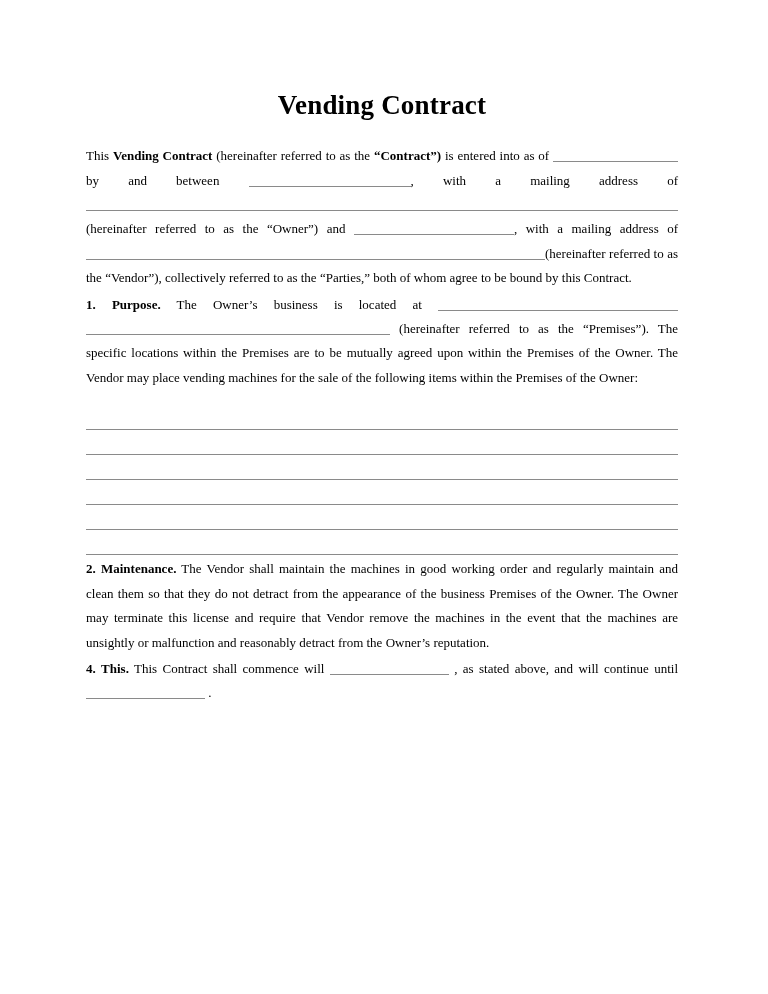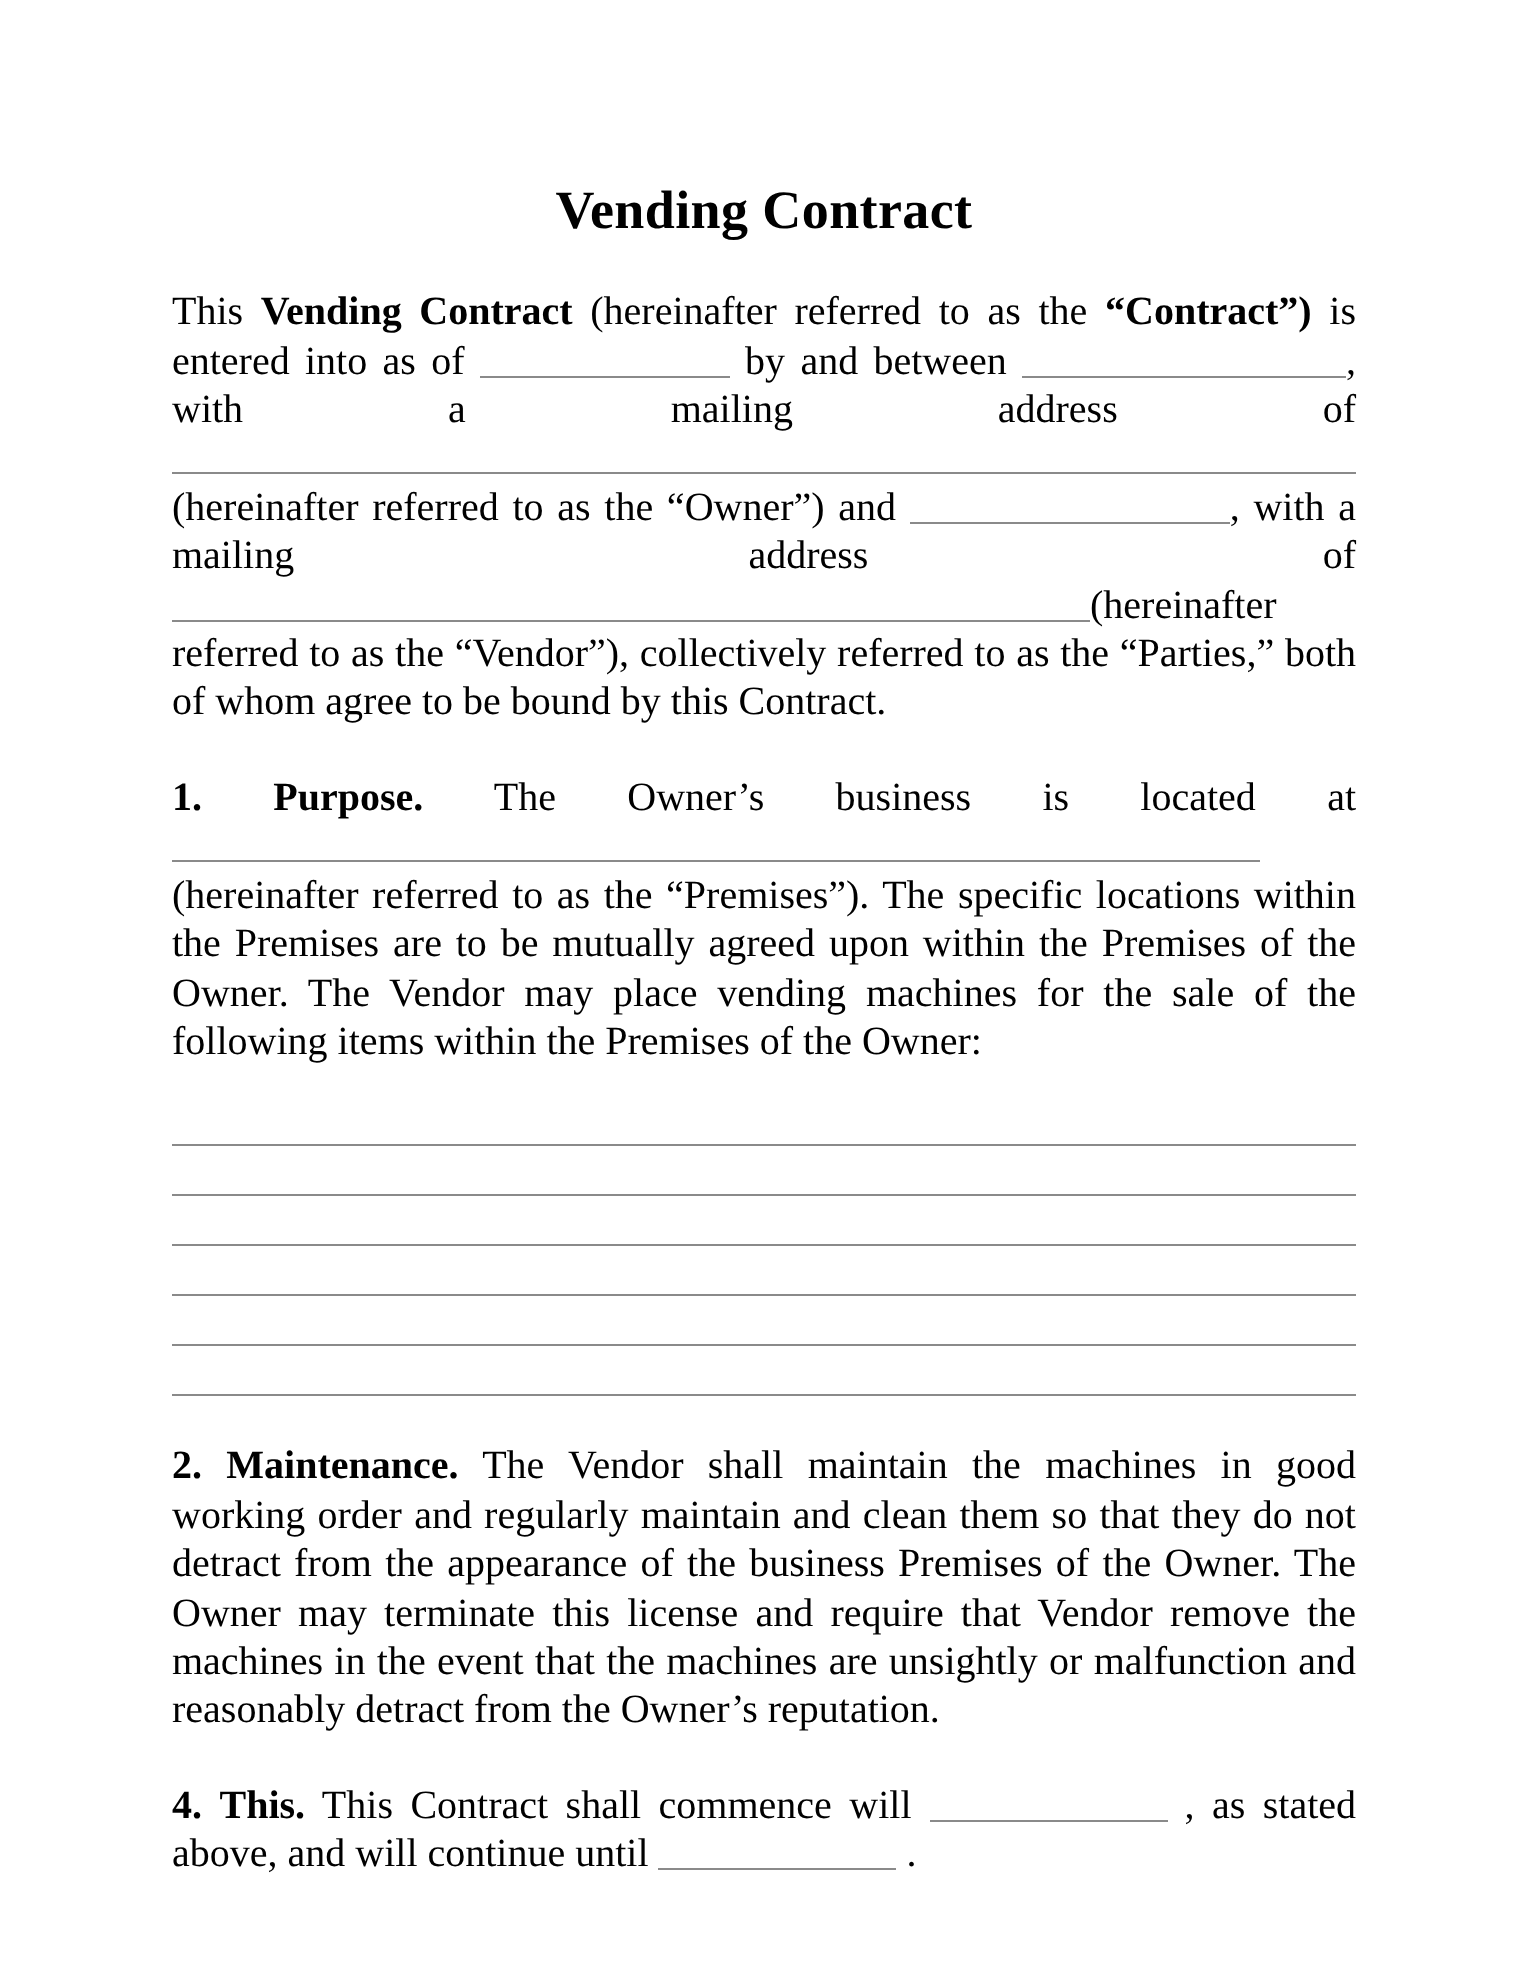--- a/index.html
+++ b/index.html
@@ -31,32 +31,32 @@
     text-align: center;
     font-size: 27px;
     font-weight: bold;
     letter-spacing: 0.2px;
     margin: 0;
     padding-top: 90px;
     line-height: 1.12;
     font-family: "Liberation Serif", "DejaVu Serif", serif;
   }
   .para {
-    font-size: 20px;
+    font-size: 13px;
     line-height: 24.4px;
     text-align: justify;
     text-justify: inter-word;
     margin: 0;
     padding: 0;
   }
   .para.first {
     margin-top: 24px;
   }
   .para.gap {
-    margin-top: 23px;
+    margin-top: 2px;
   }
   b, .bold {
     font-weight: bold;
   }
   
   .blank {
     display: inline-block;
     border-bottom: 1.4px solid #8a8a8a;
     vertical-align: baseline;
     height: 14px;

